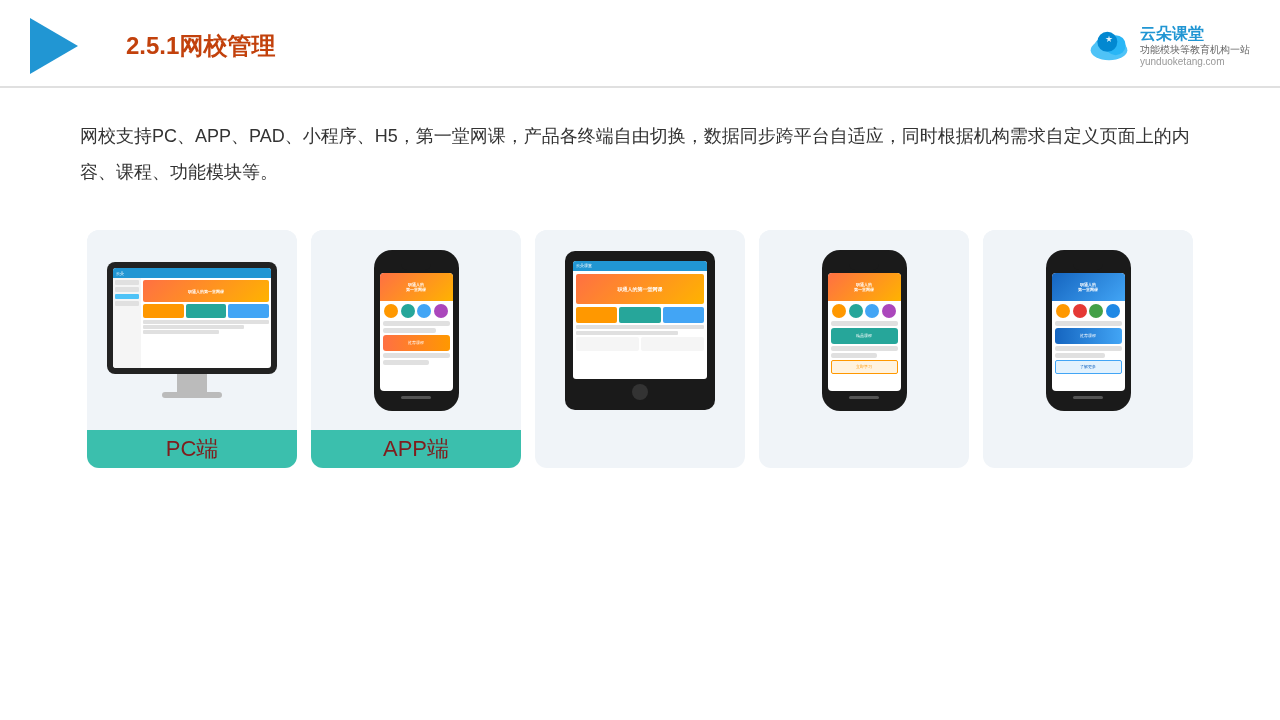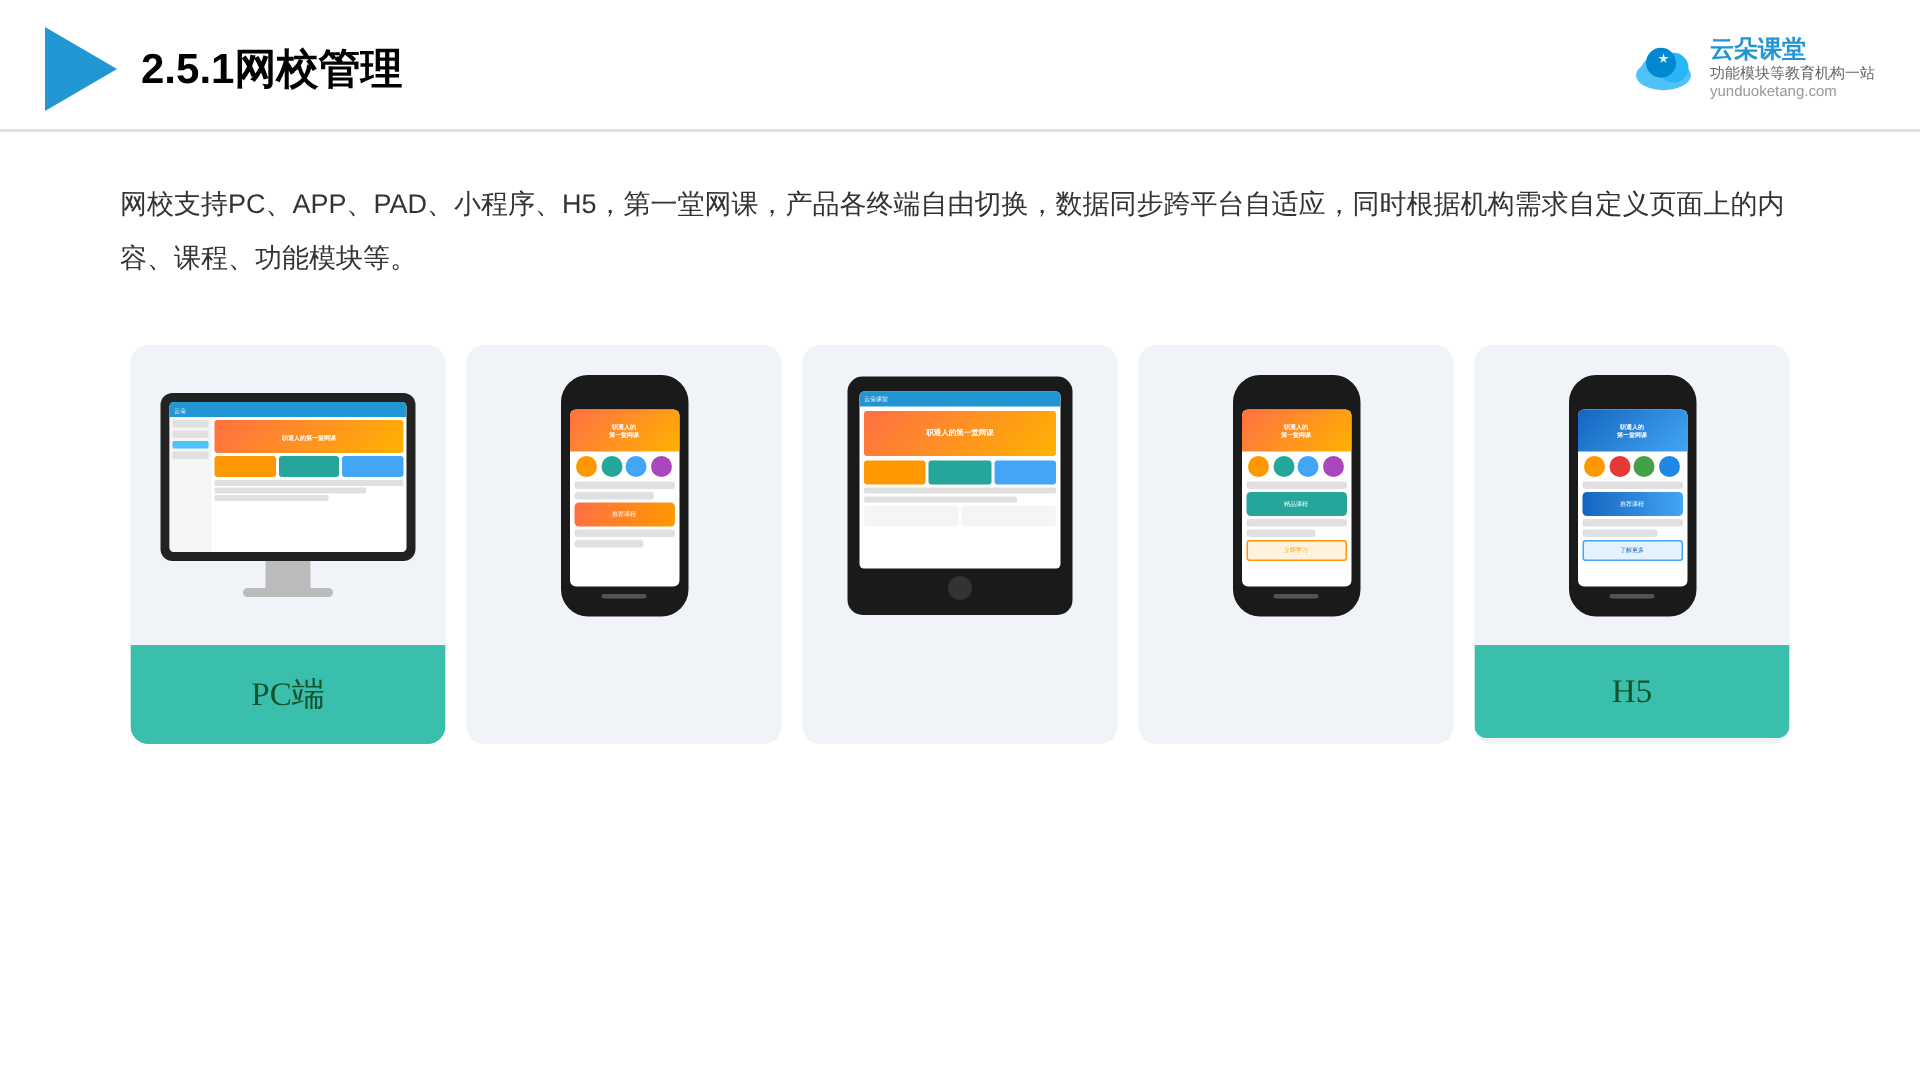--- a/index.html
+++ b/index.html
@@ -26,23 +26,24 @@
       gap: 16px;
     }
     .logo-triangle {
       width: 0;
       height: 0;
       border-top: 28px solid transparent;
       border-bottom: 28px solid transparent;
       border-left: 48px solid #2196d3;
     }
     .page-title {
-      font-size: 28px;
+      font-size: 24px;
       font-weight: bold;
-      color: #000000;
+      color: #c2410c;
+      margin-left: 32px;
     }
     .header-right {
       display: flex;
       align-items: center;
       gap: 8px;
     }
     .brand-logo {
       display: flex;
       align-items: center;
       gap: 6px;
@@ -98,26 +99,25 @@
     .card-image-area {
       height: 200px;
       display: flex;
       align-items: center;
       justify-content: center;
       padding: 16px 12px;
       background: #f0f4f8;
     }
     .card-label {
       background: #3bbfad;
-      color: #14532d;
+      color: #7f1d1d;
       text-align: center;
       font-size: 22px;
-      padding: 18px 0;
+      padding: 4px 0;
       border-radius: 0 0 8px 8px;
-      font-family: Liberation Serif, serif;
     }
 
     
     
     .pc-monitor {
       display: flex;
       flex-direction: column;
       align-items: center;
     }
     .monitor-screen-outer {
@@ -296,20 +296,21 @@
             <div style="height:16px;background:linear-gradient(90deg,#ff7043,#ff9800);border-radius:3px;margin-bottom:2px;display:flex;align-items:center;justify-content:center;">
               <div style="font-size:4px;color:white;">推荐课程</div>
             </div>
             <div style="height:5px;background:#e0e0e0;border-radius:2px;margin-bottom:2px;"></div>
             <div style="height:5px;background:#e0e0e0;border-radius:2px;width:70%;"></div>
           </div>
         </div>
         <div class="phone-home-bar"></div>
       </div>
     </div>
+    <div class="card-label">APP端</div>
   </div>
 
   <div class="card">
     <div class="card-image-area">
       <div class="tablet-outer">
         <div class="tablet-screen">
           <div style="background:#2196d3;height:10px;display:flex;align-items:center;padding:0 3px;">
             <div style="font-size:4px;color:white;">云朵课堂</div>
           </div>
           <div style="padding:3px;">
@@ -387,16 +388,15 @@
             <div style="height:5px;background:#e0e0e0;border-radius:2px;margin-bottom:2px;"></div>
             <div style="height:5px;background:#e0e0e0;border-radius:2px;width:75%;margin-bottom:2px;"></div>
             <div style="height:14px;background:#e3f2fd;border-radius:2px;border:1px solid #42a5f5;display:flex;align-items:center;justify-content:center;">
               <div style="font-size:4px;color:#1565c0;">了解更多</div>
             </div>
           </div>
         </div>
         <div class="phone-home-bar"></div>
       </div>
     </div>
-    <div class="card-label">H5</div>
   </div>
 
 </div>
 
 </body></html>

